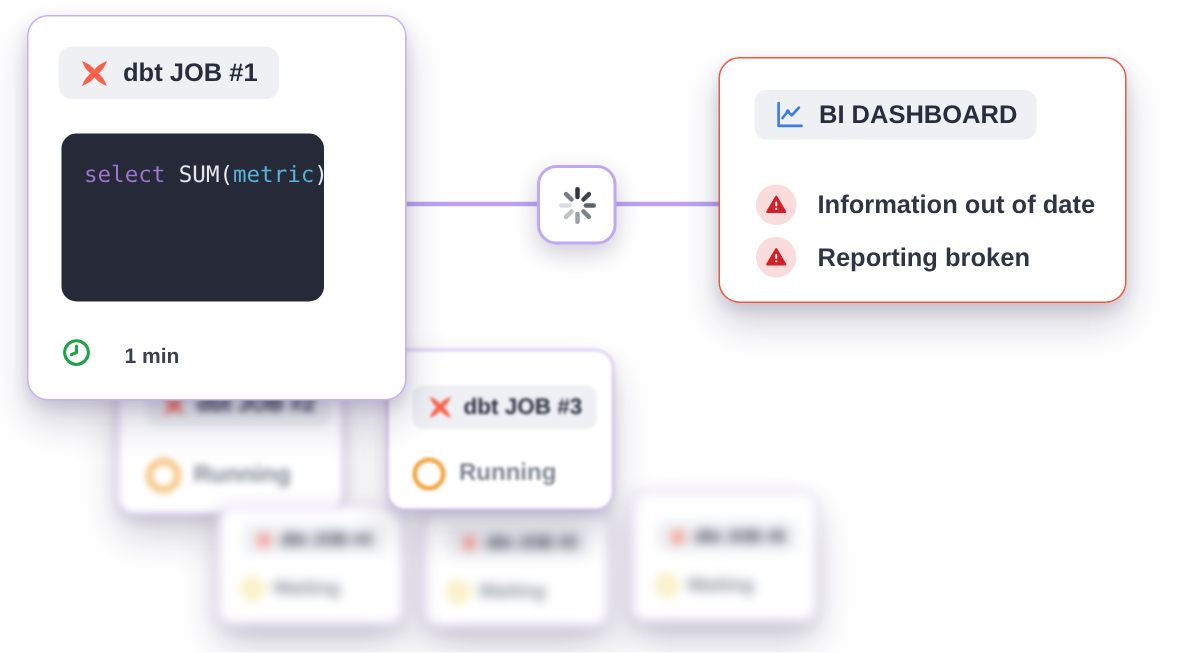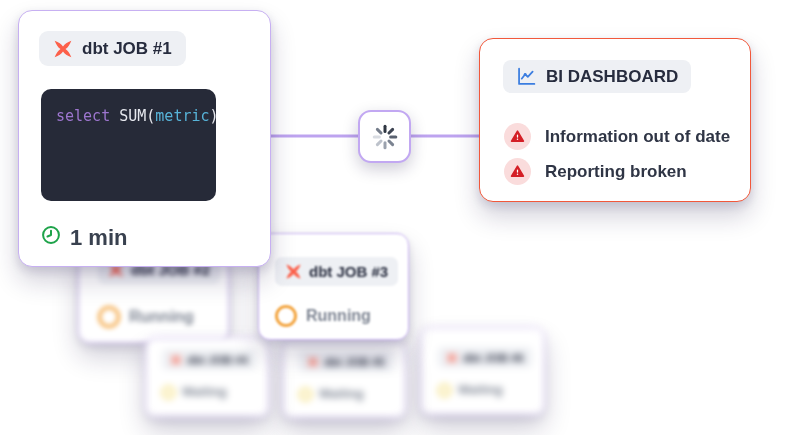--- a/index.html
+++ b/index.html
@@ -22,22 +22,22 @@
   .code{
     position:absolute;left:22px;top:78px;width:175px;height:112px;border-radius:10px;
     background:#262a38;box-sizing:border-box;padding:13px 0 0 15px;
     font-family:"DejaVu Sans Mono","Liberation Mono",monospace;font-size:15px;line-height:28.5px;
   }
   .code-line{white-space:pre;}
   .code-line span{white-space:pre;}
   .kw{color:#9d76cf;}
   .pl{color:#e6e8ee;}
   .ac{color:#57b3d8;}
-  .job1-footer{position:absolute;left:22px;top:214px;display:flex;align-items:center;gap:9px;
-    font-size:22px;font-weight:600;color:#39414f;}
+  .job1-footer{position:absolute;left:22px;top:214px;display:flex;align-items:center;gap:22px;
+    font-size:14px;font-weight:600;color:#39414f;}
   
   .bi-card{border-color:#f1583b;}
   .bi-badge{position:absolute;left:23px;top:21px;height:33px;padding:0 13px;gap:9px;font-size:17px;border-radius:8px;}
   .alert-row{position:absolute;left:24px;display:flex;align-items:center;gap:14px;
     font-size:17px;font-weight:600;color:#2f3545;}
   .alert-dot{width:27px;height:27px;border-radius:50%;background:#fadcdc;display:flex;
     align-items:center;justify-content:center;flex:none;}
   
   .overlay{position:absolute;left:0;top:0;z-index:8;pointer-events:none;}
   .spinner-box{

